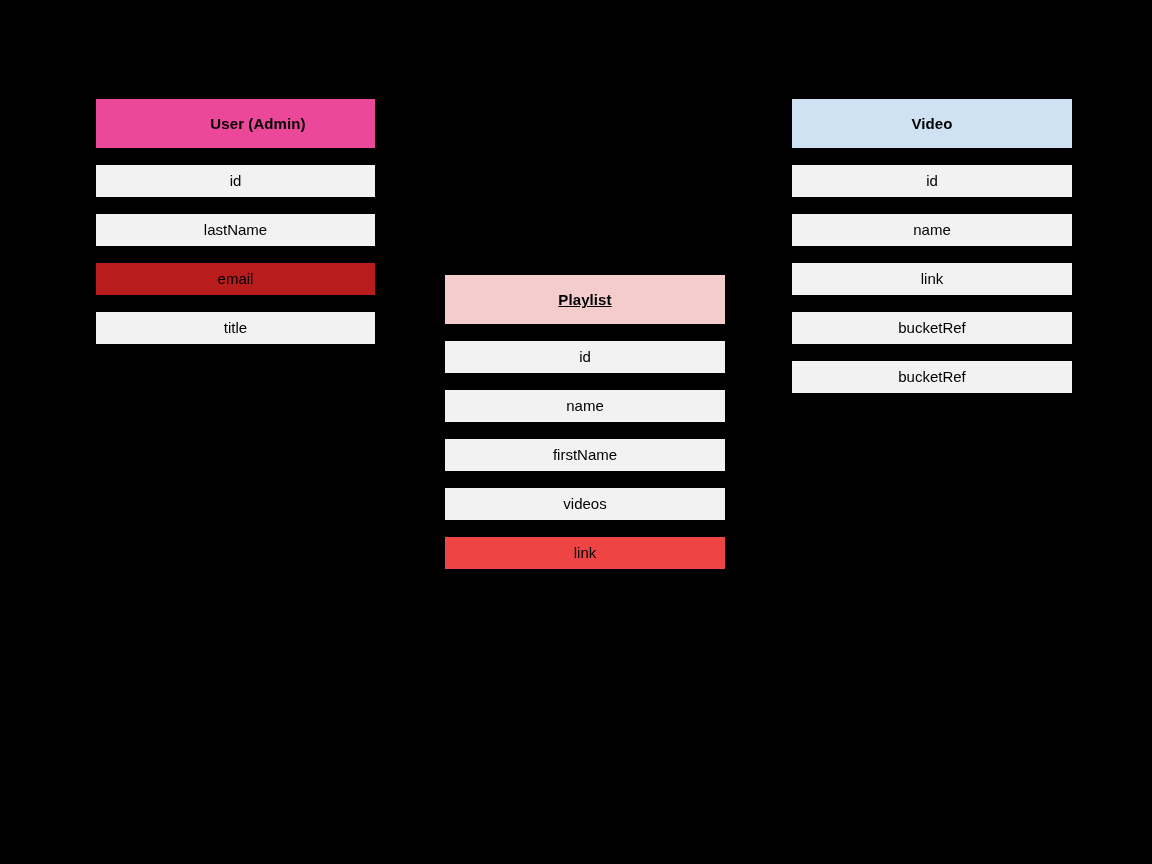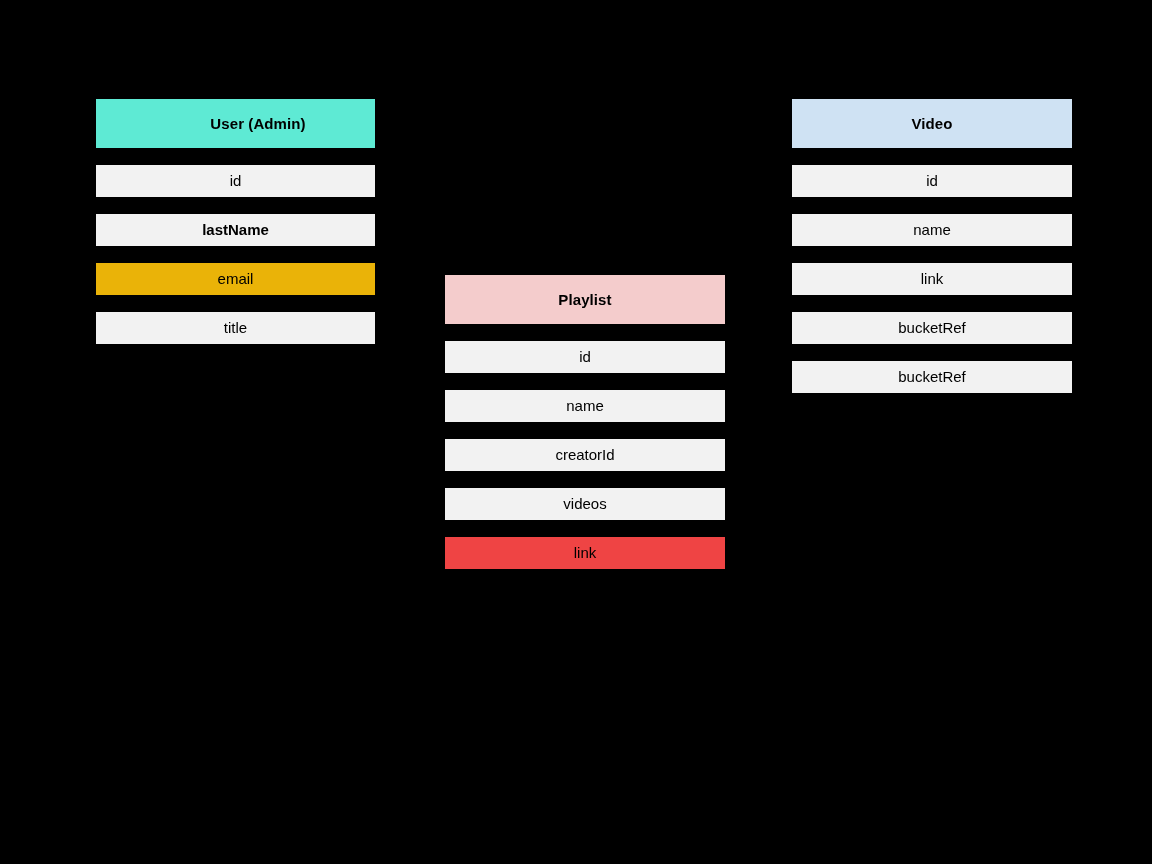--- a/index.html
+++ b/index.html
@@ -53,35 +53,35 @@
   .entity--user     { left: 96px;  top: 99px;  width: 279px; }
   .entity--playlist { left: 445px; top: 275px; width: 280px; }
   .entity--video    { left: 792px; top: 99px;  width: 280px; }
 </style>
 </head>
 <body>
 
 <div id="canvas" style="background: rgb(0, 0, 0);">
 
   <div class="entity entity--user">
-    <div class="entity-header" style="background: #5eead4; padding-left: 45px;">User (Admin)</div>
+    <div class="entity-header" style="background: #ec4899; padding-left: 45px;">User (Admin)</div>
     <div class="entity-fields">
       <div class="field-row" style="background: rgb(242, 242, 242);">id</div>
-      <div class="field-row" style="background: rgb(242, 242, 242); font-weight: bold;">lastName</div>
-      <div class="field-row" style="background: #eab308;">email</div>
+      <div class="field-row" style="background: rgb(242, 242, 242);">lastName</div>
+      <div class="field-row" style="background: #b91c1c;">email</div>
       <div class="field-row" style="background: rgb(242, 242, 242);">title</div>
     </div>
   </div>
 
   <div class="entity entity--playlist">
-    <div class="entity-header" style="background: rgb(244, 204, 204);">Playlist</div>
+    <div class="entity-header" style="background: rgb(244, 204, 204); text-decoration: underline;">Playlist</div>
     <div class="entity-fields">
       <div class="field-row" style="background: rgb(242, 242, 242);">id</div>
       <div class="field-row" style="background: rgb(242, 242, 242);">name</div>
-      <div class="field-row" style="background: rgb(242, 242, 242);">creatorId</div>
+      <div class="field-row" style="background: rgb(242, 242, 242);">firstName</div>
       <div class="field-row" style="background: rgb(242, 242, 242);">videos</div>
       <div class="field-row" style="background: #ef4444;">link</div>
     </div>
   </div>
 
   <div class="entity entity--video">
     <div class="entity-header" style="background: rgb(207, 226, 243);">Video</div>
     <div class="entity-fields">
       <div class="field-row" style="background: rgb(242, 242, 242);">id</div>
       <div class="field-row" style="background: rgb(242, 242, 242);">name</div>

